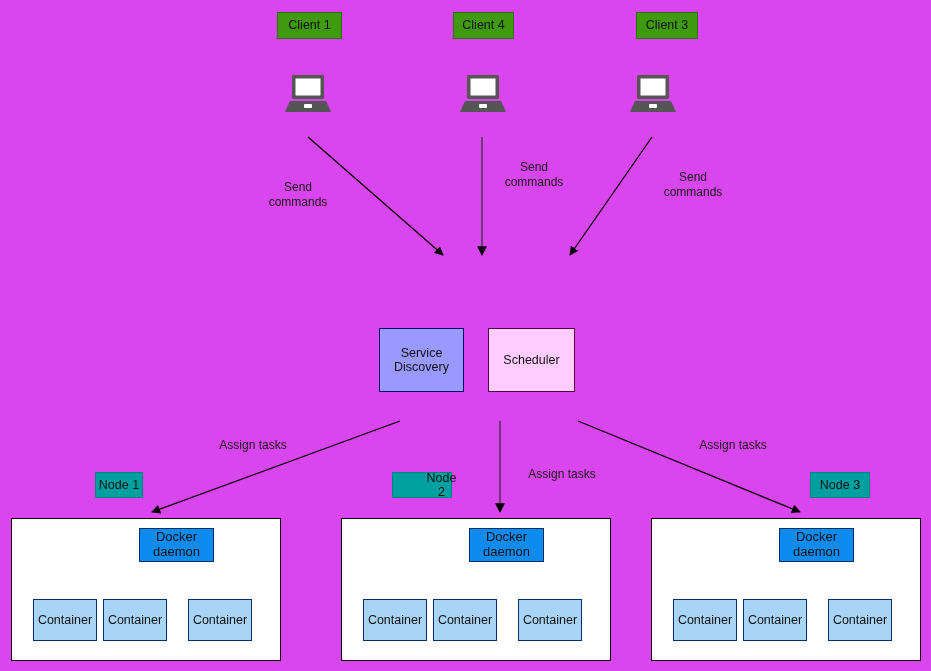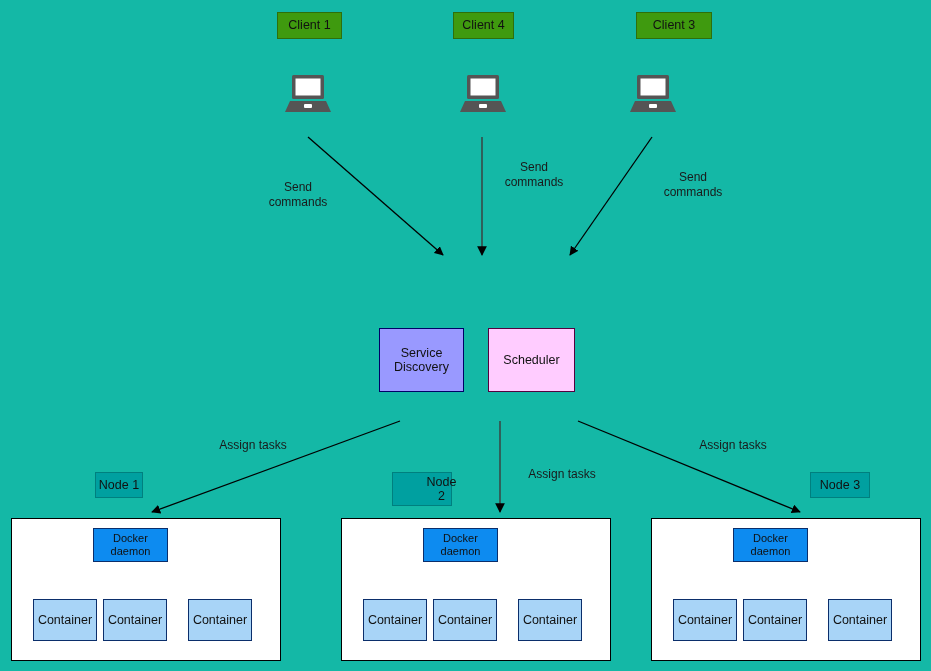--- a/index.html
+++ b/index.html
@@ -4,21 +4,21 @@
 <style>
   html, body {
     margin: 0;
     padding: 0;
     background: #ffffff;
   }
   #canvas {
     position: relative;
     width: 931px;
     height: 671px;
-    background: #14b8a6;
+    background: #d946ef;
     font-family: "Liberation Sans", sans-serif;
     overflow: hidden;
   }
   svg.edges {
     position: absolute;
     left: 0;
     top: 0;
     width: 931px;
     height: 671px;
     pointer-events: none;
@@ -78,21 +78,22 @@
 
   .scheduler {
     background: #FFCCFF;
     border: 1.5px solid #54003F;
     font-size: 12.5px;
   }
 
   .docker-daemon {
     background: #0D8BF0;
     border: 1.5px solid #0B2E6B;
-    font-size: 11px;
+    font-size: 13px;
+    margin-left: 46px;
   }
 
   .container-box {
     background: #A8D4F7;
     border: 1.5px solid #0B2E6B;
     font-size: 12.5px;
     justify-content: center;
   }
 
   
@@ -137,21 +138,21 @@
 
     <line x1="578" y1="421" x2="800" y2="512" stroke="#000000" stroke-width="1.3" marker-end="url(#arrow)"></line>
   </svg>
 
   <div class="box client-chip" style="left:277px; top:12px; width:65px; height:27px;">
     <span>Client 1</span>
   </div>
   <div class="box client-chip" style="left:453px; top:12px; width:61px; height:27px;">
     <span>Client 4</span>
   </div>
-  <div class="box client-chip" style="left:636px; top:12px; width:76px; height:27px;">
+  <div class="box client-chip" style="left:636px; top:12px; width:62px; height:27px;">
     <span>Client 3</span>
   </div>
 
   <div class="laptop" style="left:284px; top:73px;">
     <svg viewBox="0 0 48 42" width="48" height="42" xmlns="http://www.w3.org/2000/svg">
       <rect x="8" y="2" width="32" height="24" rx="1.5" fill="#555555"></rect>
       <rect x="11.5" y="5.5" width="25" height="17" fill="#ffffff"></rect>
       <path d="M 6 28 L 42 28 L 47 39 L 1 39 Z" fill="#555555"></path>
       <rect x="20" y="31" width="8" height="4" rx="1" fill="#ffffff"></rect>
     </svg>
@@ -189,21 +190,21 @@
 Discovery</span>
   </div>
 
   <div class="edge-label" style="left:196px; top:438px; width:114px;">Assign tasks</div>
   <div class="edge-label" style="left:505px; top:467px; width:114px;">Assign tasks</div>
   <div class="edge-label" style="left:676px; top:438px; width:114px;">Assign tasks</div>
 
   <div class="box teal-chip" style="left:95px; top:472px; width:48px; height:26px;">
     <span>Node 1</span>
   </div>
-  <div class="box teal-chip" style="left:392px; top:472px; width:60px; height:34px;padding-left:39px;">
+  <div class="box teal-chip" style="left:392px; top:472px; width:60px; height:26px;padding-left:39px;">
     <span>Node 2</span>
   </div>
   <div class="box teal-chip" style="left:810px; top:472px; width:60px; height:26px;">
     <span>Node 3</span>
   </div>
 
   <div class="box plain-frame" style="left:11px; top:518px; width:270px; height:143px; display:block;"></div>
   <div class="box docker-daemon" style="left:93px; top:528px; width:75px; height:34px;">
     <span style="white-space:pre-line;">Docker
 daemon</span>

